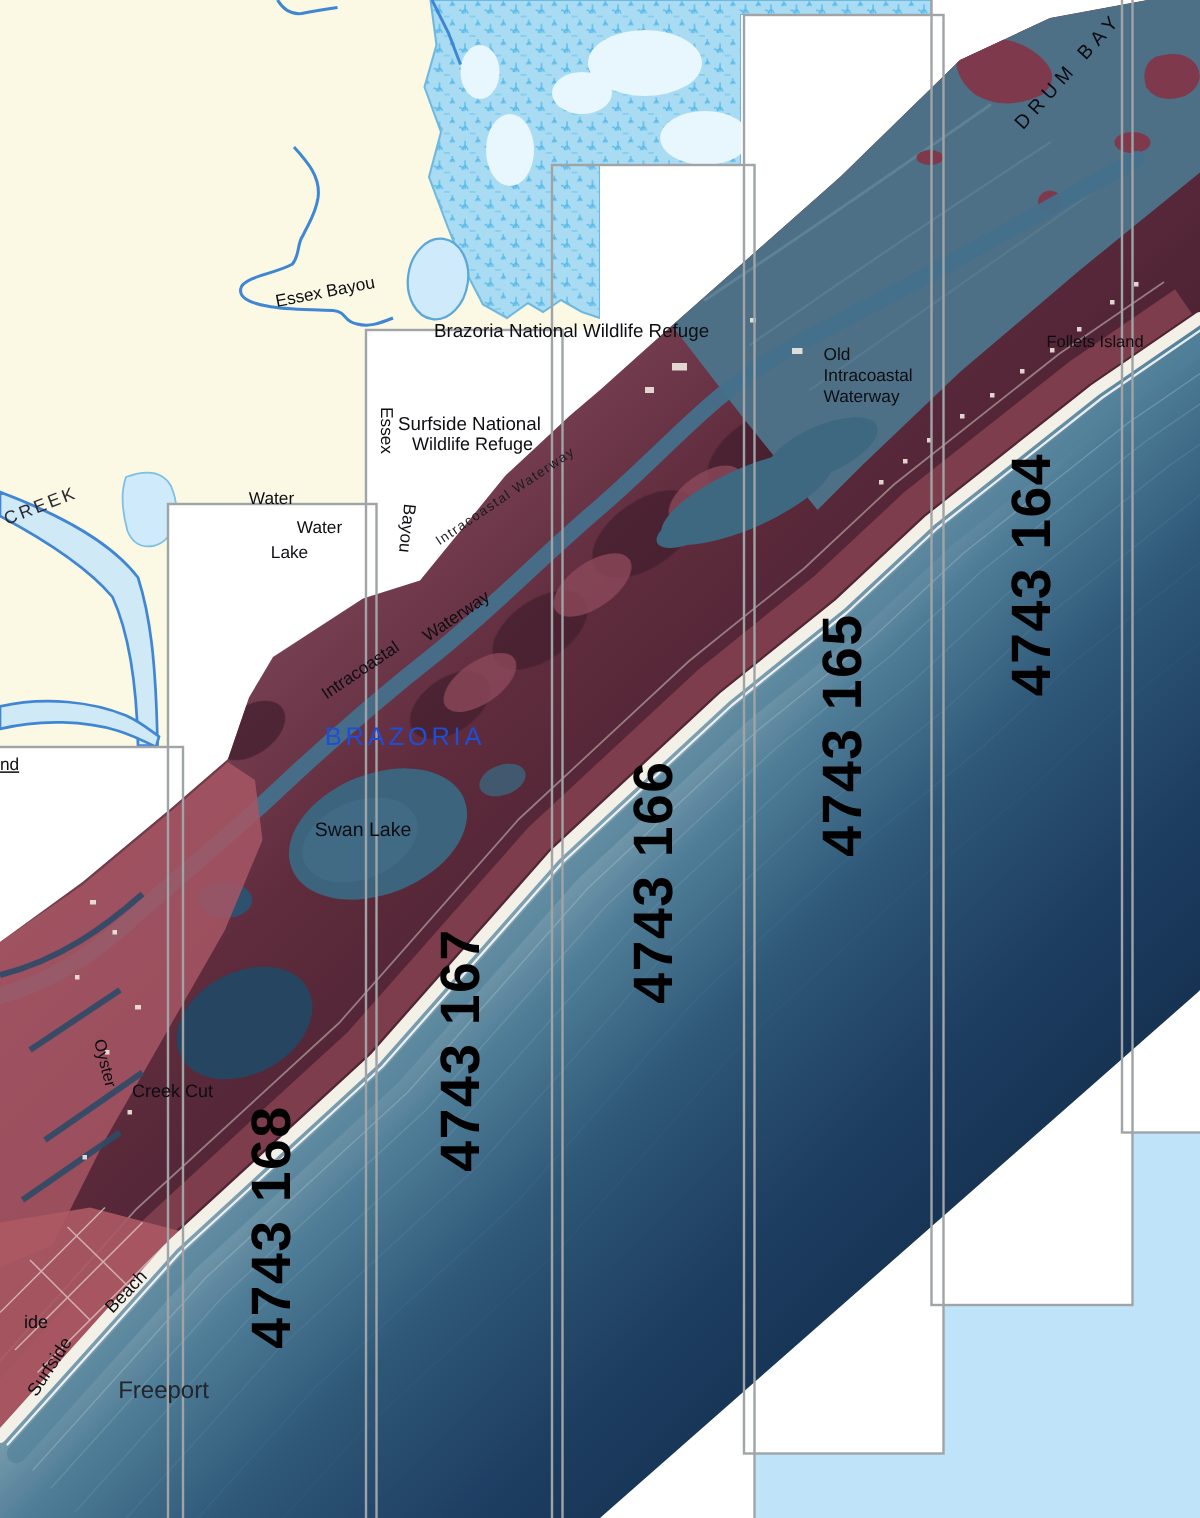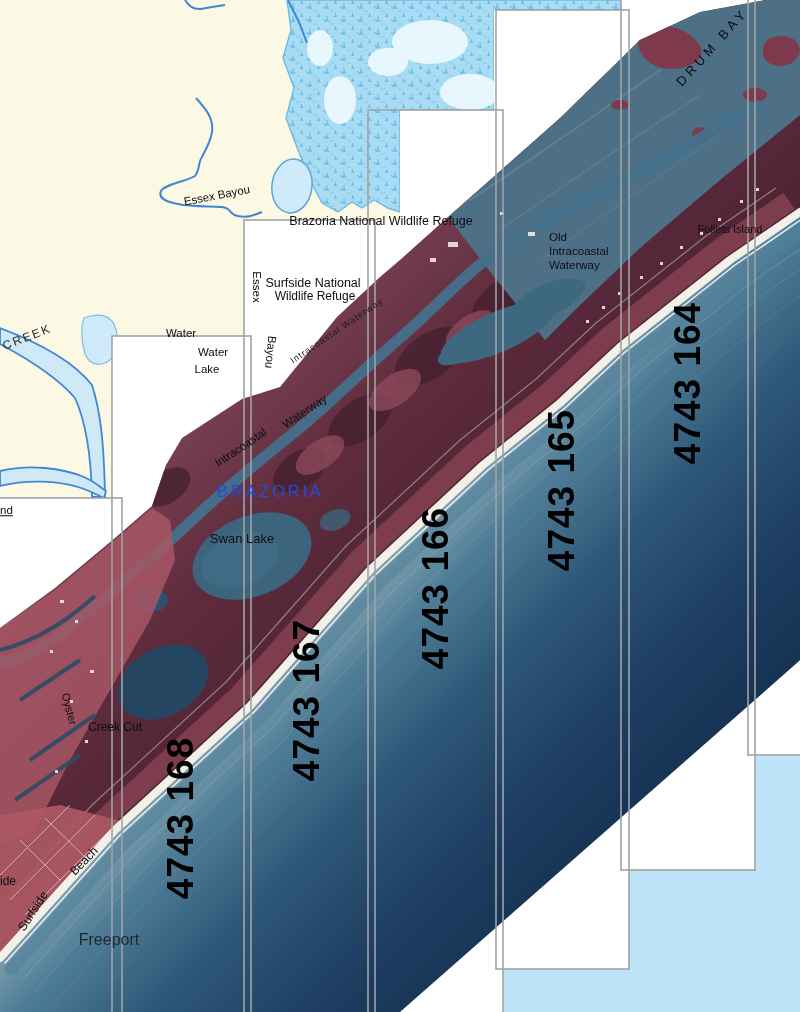--- a/index.html
+++ b/index.html
@@ -225,43 +225,43 @@
 <div class="label" style="left:313px;top:283px;font-size:12.5px;">Surfside National</div>
 <div class="label" style="left:315px;top:296px;font-size:12px;">Wildlife Refuge</div>
 
 <div class="label sm" style="left:256px;top:287px;transform:translate(-50%,-50%) rotate(90deg);">Essex</div>
 <div class="label sm" style="left:270px;top:352px;transform:translate(-50%,-50%) rotate(96deg);">Bayou</div>
 
 <div class="label sm" style="left:217px;top:196px;transform:translate(-50%,-50%) rotate(-11deg);">Essex Bayou</div>
 
 <div class="label sm" style="left:181px;top:334px;">Water</div>
 <div class="label sm" style="left:213px;top:353px;">Water</div>
-<div class="label sm" style="left:207px;top:370px;">Lake</div>
+<div class="label sm" style="left:193px;top:370px;">Lake</div>
 
 <div class="label spread" style="left:27px;top:337px;font-size:12px;transform:translate(-50%,-50%) rotate(-21deg);color:#2a2a30;">CREEK</div>
 
 <div class="label la sm" style="left:0px;top:511px;text-decoration:underline;">nd</div>
-<div class="label la" style="left:0px;top:881px;font-size:12px;">ide</div>
+<div class="label la" style="left:0px;top:881px;font-size:12px;padding-left:16px;">ide</div>
 
 <div class="label sm" style="left:241px;top:448px;transform:translate(-50%,-50%) rotate(-34deg);">Intracoastal</div>
 <div class="label sm" style="left:305px;top:412px;transform:translate(-50%,-50%) rotate(-34deg);">Waterway</div>
 <div class="label tiny" style="left:337px;top:331px;transform:translate(-50%,-50%) rotate(-34deg);">Intracoastal Waterway</div>
 
 <div class="label county" style="left:270px;top:491px;">BRAZORIA</div>
 
-<div class="label" style="left:242px;top:538px;font-size:13px;">Swan Lake</div>
+<div class="label" style="left:242px;top:553px;font-size:13px;">Swan Lake</div>
 
 <div class="label la sm" style="left:549px;top:238px;">Old</div>
 <div class="label la sm" style="left:549px;top:252px;">Intracoastal</div>
 <div class="label la sm" style="left:549px;top:266px;">Waterway</div>
 
 <div class="label" style="left:69px;top:709px;font-size:11px;transform:translate(-50%,-50%) rotate(76deg);">Oyster</div>
 <div class="label" style="left:103px;top:727px;font-size:12px;margin-left:12px;">Creek Cut</div>
 
-<div class="label city" style="left:109px;top:928px;margin-top:12px;">Freeport</div>
+<div class="label city" style="left:109px;top:928px;">Freeport</div>
 
 <div class="label" style="left:33px;top:911px;font-size:12px;transform:translate(-50%,-50%) rotate(-57deg);">Surfside</div>
 <div class="label" style="left:84px;top:861px;font-size:12px;transform:translate(-50%,-50%) rotate(-46deg);">Beach</div>
 
 <div class="tile-num" style="left:181px;top:818px;">4743 168</div>
 <div class="tile-num" style="left:307px;top:700px;">4743 167</div>
 <div class="tile-num" style="left:436px;top:588px;">4743 166</div>
 <div class="tile-num" style="left:562px;top:490px;">4743 165</div>
 <div class="tile-num" style="left:688px;top:383px;">4743 164</div>
 

